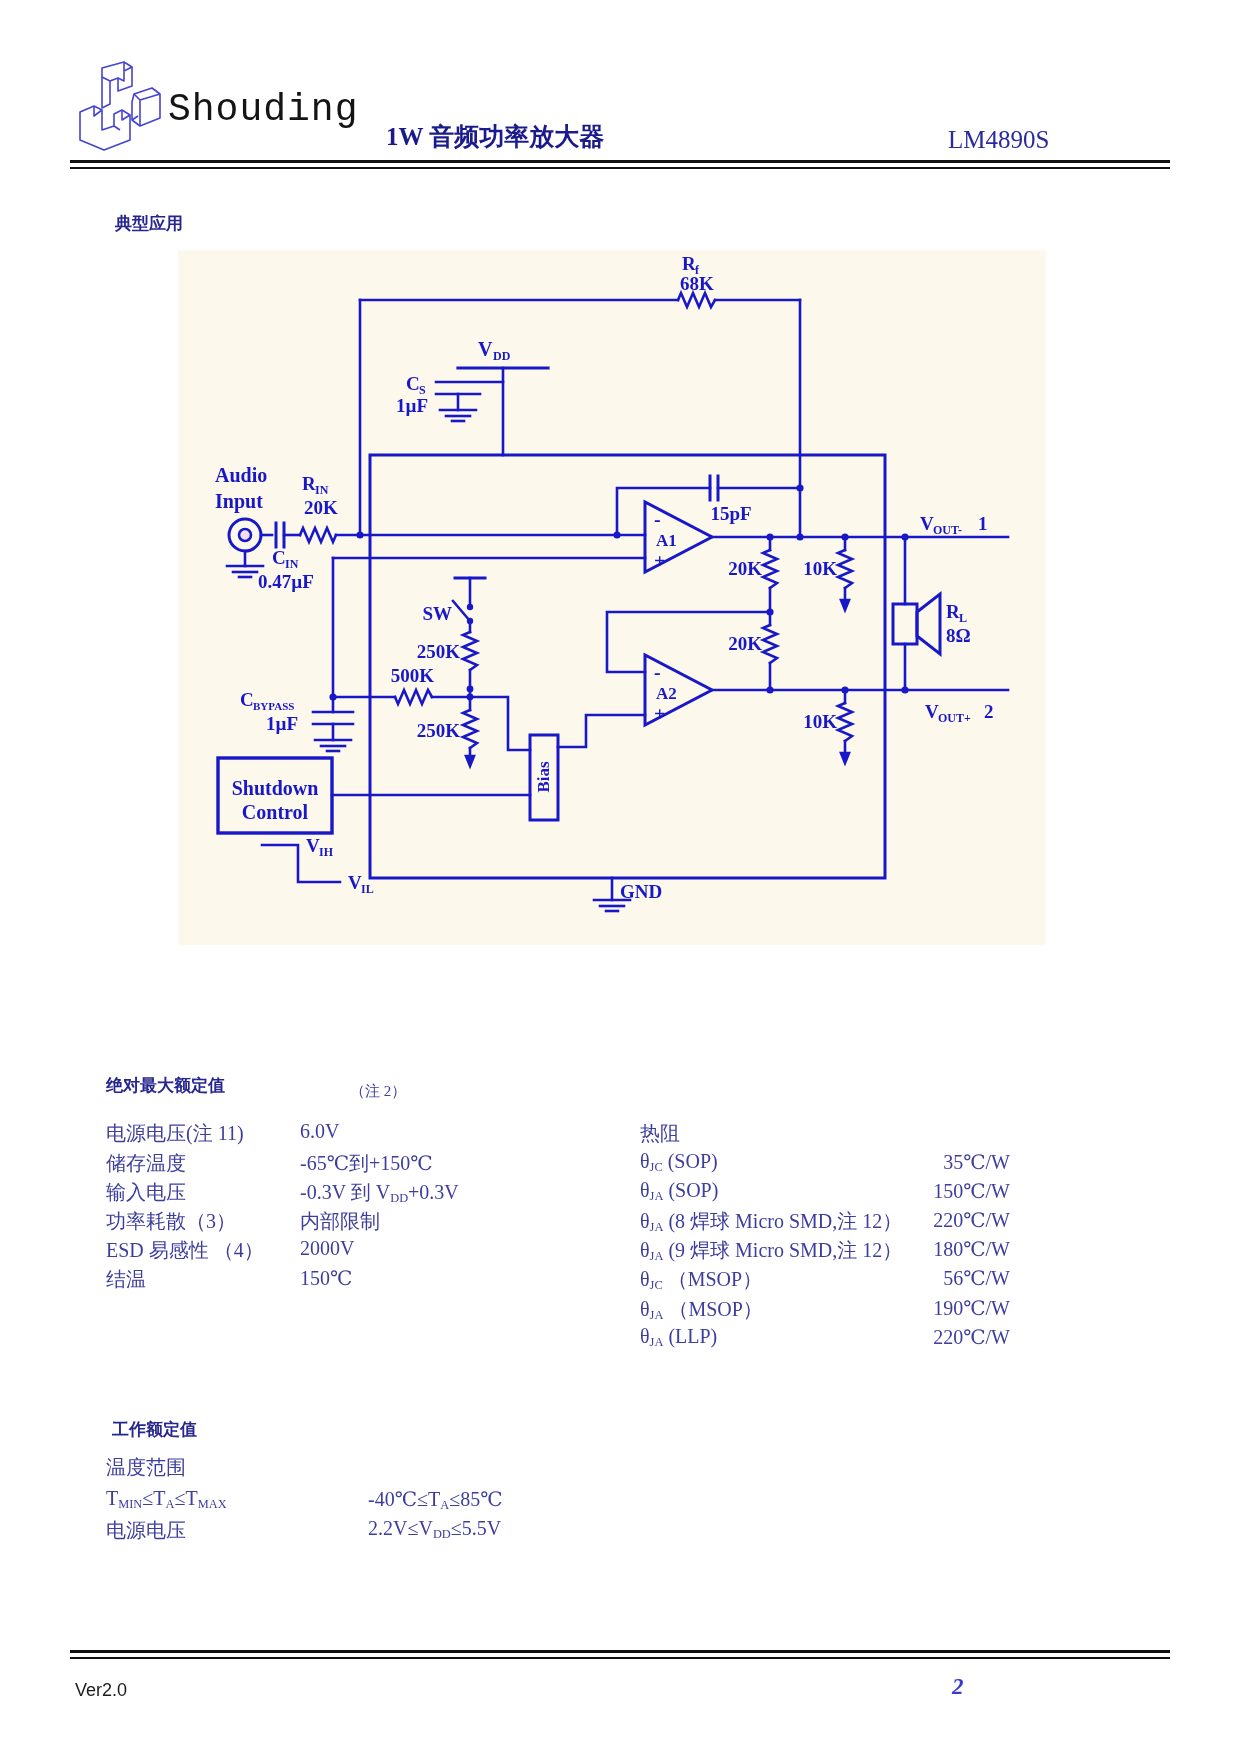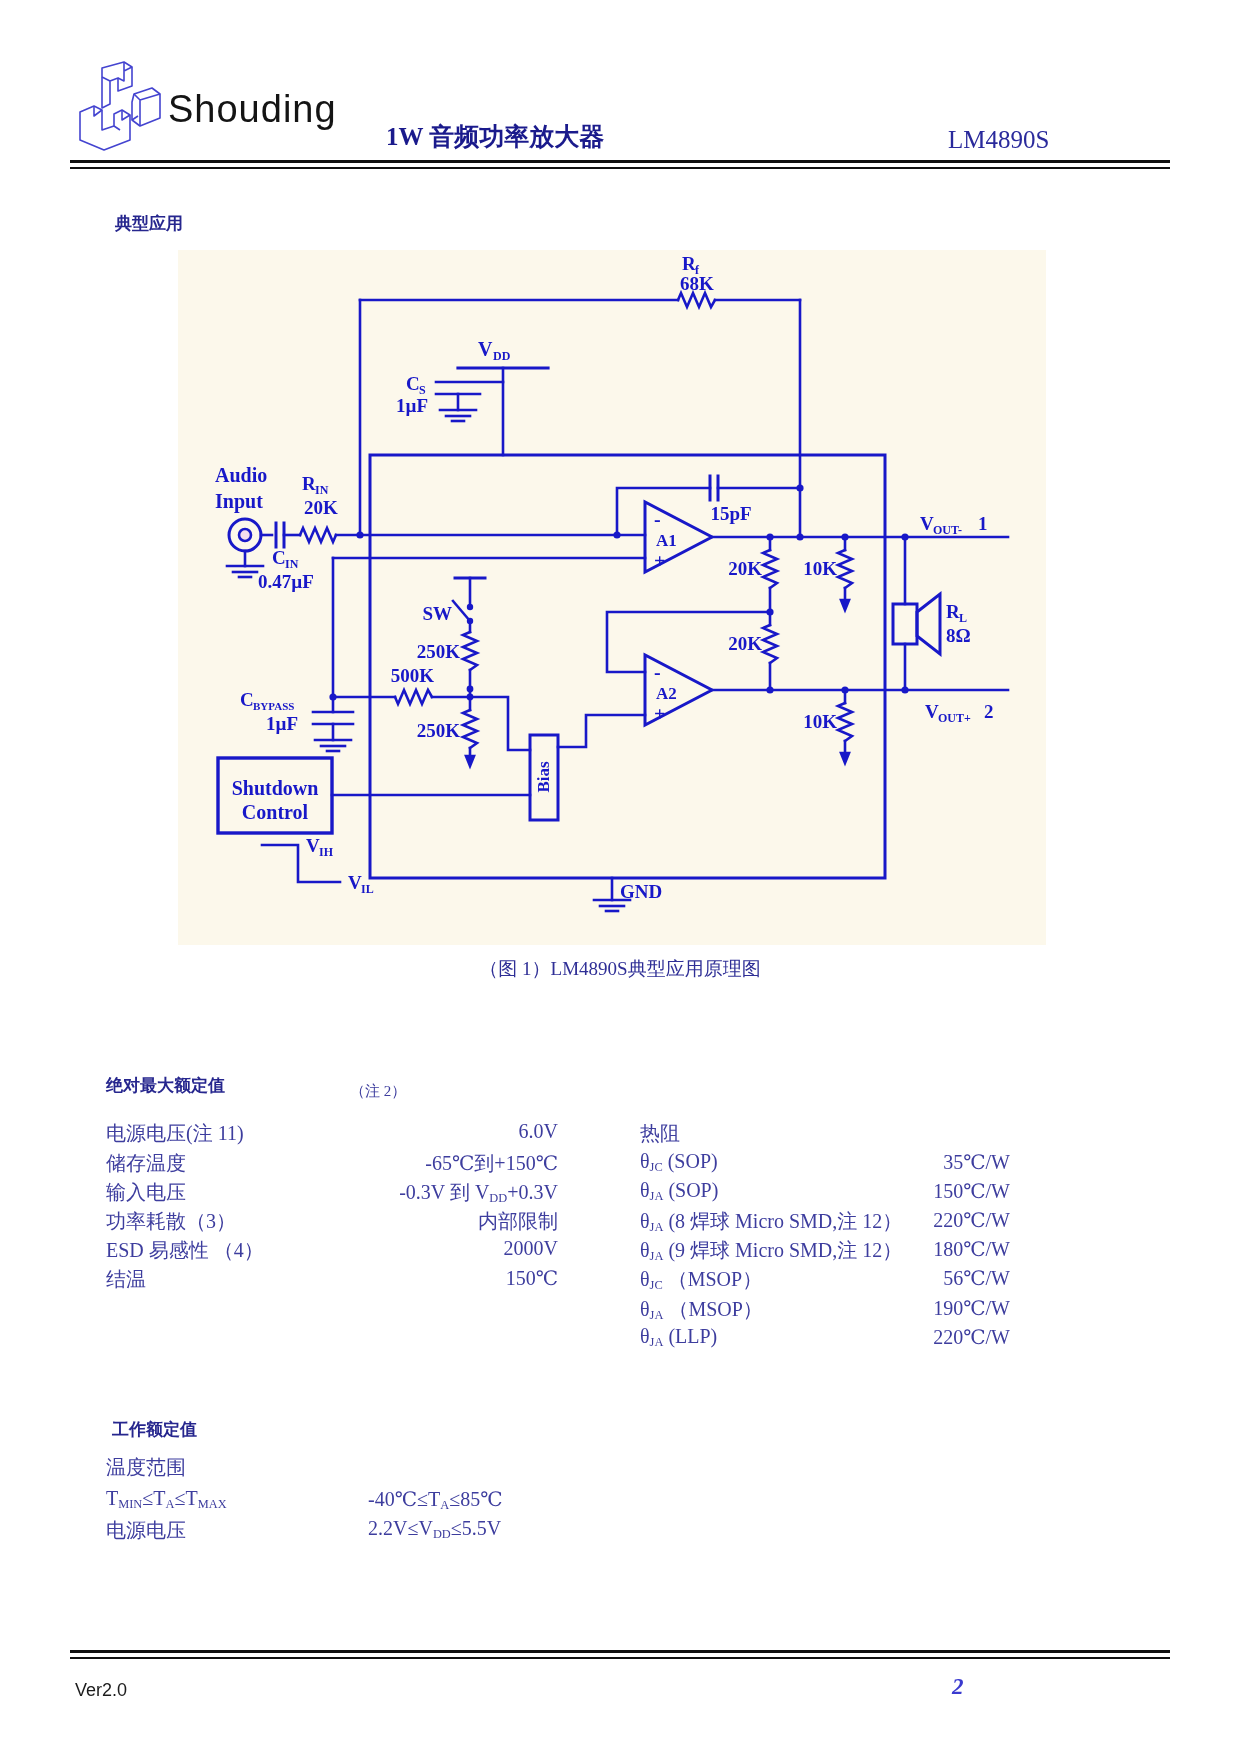--- a/index.html
+++ b/index.html
@@ -1,36 +1,36 @@
 <!DOCTYPE html>
 <html><head>
 <meta charset="utf-8">
 <style>
   html,body{margin:0;padding:0;background:#ffffff;}
   #page{position:relative;width:1240px;height:1754px;background:#ffffff;overflow:hidden;
         font-family:"Liberation Serif","DejaVu Serif",serif;}
   .abs{position:absolute;}
   
-  #company{left:168px;top:88px;font-family:Liberation Sans, sans-serif;
+  #company{left:168px;top:88px;font-family:Liberation Mono, monospace;
            font-size:38px;color:#141414;letter-spacing:1px;}
   #doc-title{left:386px;top:120px;font-size:25px;font-weight:bold;color:#1a1a8c;}
   #part-number{left:948px;top:126px;font-size:25px;color:#2a2a9c;}
   .rule-top{left:70px;width:1100px;height:0;border-top:3px solid #111;}
   .rule-thin{left:70px;width:1100px;height:0;border-top:2px solid #111;}
   
   .h1{font-size:17px;font-weight:bold;color:#26268e;}
   .note{font-size:15px;color:#3d3d9e;}
   
   #schem{left:178px;top:250px;width:868px;height:695px;background:#fcf8eb;}
   
   #caption{left:0;top:956px;width:1240px;text-align:center;font-size:19px;color:#2f2f96;}
   
   .row{position:absolute;height:26px;font-size:20px;color:#3d3d9e;white-space:nowrap;}
   .lblL{position:absolute;left:106px;}
-  .valL{position:absolute;left:300px;width:258px;text-align:right;}
+  .valL{position:absolute;left:300px;width:258px;text-align:left;}
   .lblR{position:absolute;left:640px;}
   .valR{position:absolute;left:838px;width:172px;text-align:right;}
   .lblO{position:absolute;left:106px;}
   .valO{position:absolute;left:368px;}
   .sub{font-size:0.62em;vertical-align:-0.28em;}
   
   #footer-version{left:75px;top:1680px;font-family:"Liberation Sans","DejaVu Sans",sans-serif;
                   font-size:18px;color:#1c1c1c;}
   #page-number{left:952px;top:1674px;font-size:23px;font-weight:bold;font-style:italic;color:#3a3acf;}
   
@@ -293,21 +293,20 @@
 
     <text class="t19" x="747" y="468">V</text>
     <text class="t12" x="760" y="472">OUT+</text>
     <text class="t19" x="806" y="468">2</text>
 
     <text class="t19" x="768" y="368">R</text>
     <text class="t12" x="781" y="372">L</text>
     <text class="t19" x="768" y="392">8Ω</text>
   </svg>
 
-  <div class="abs" id="caption">（图 1）LM4890S典型应用原理图</div>
 
   <span class="abs h1" style="left:106px;top:1074px">绝对最大额定值</span>
   <span class="abs note" style="left:350px;top:1082px">（注 2）</span>
 
   <div class="row" style="top:1120px">
     <span class="lblL"><span>电源电压(注 11)</span></span>
     <span class="valL"><span>6.0V</span></span>
   </div>
   <div class="row" style="top:1150px">
     <span class="lblL"><span>储存温度</span></span>

